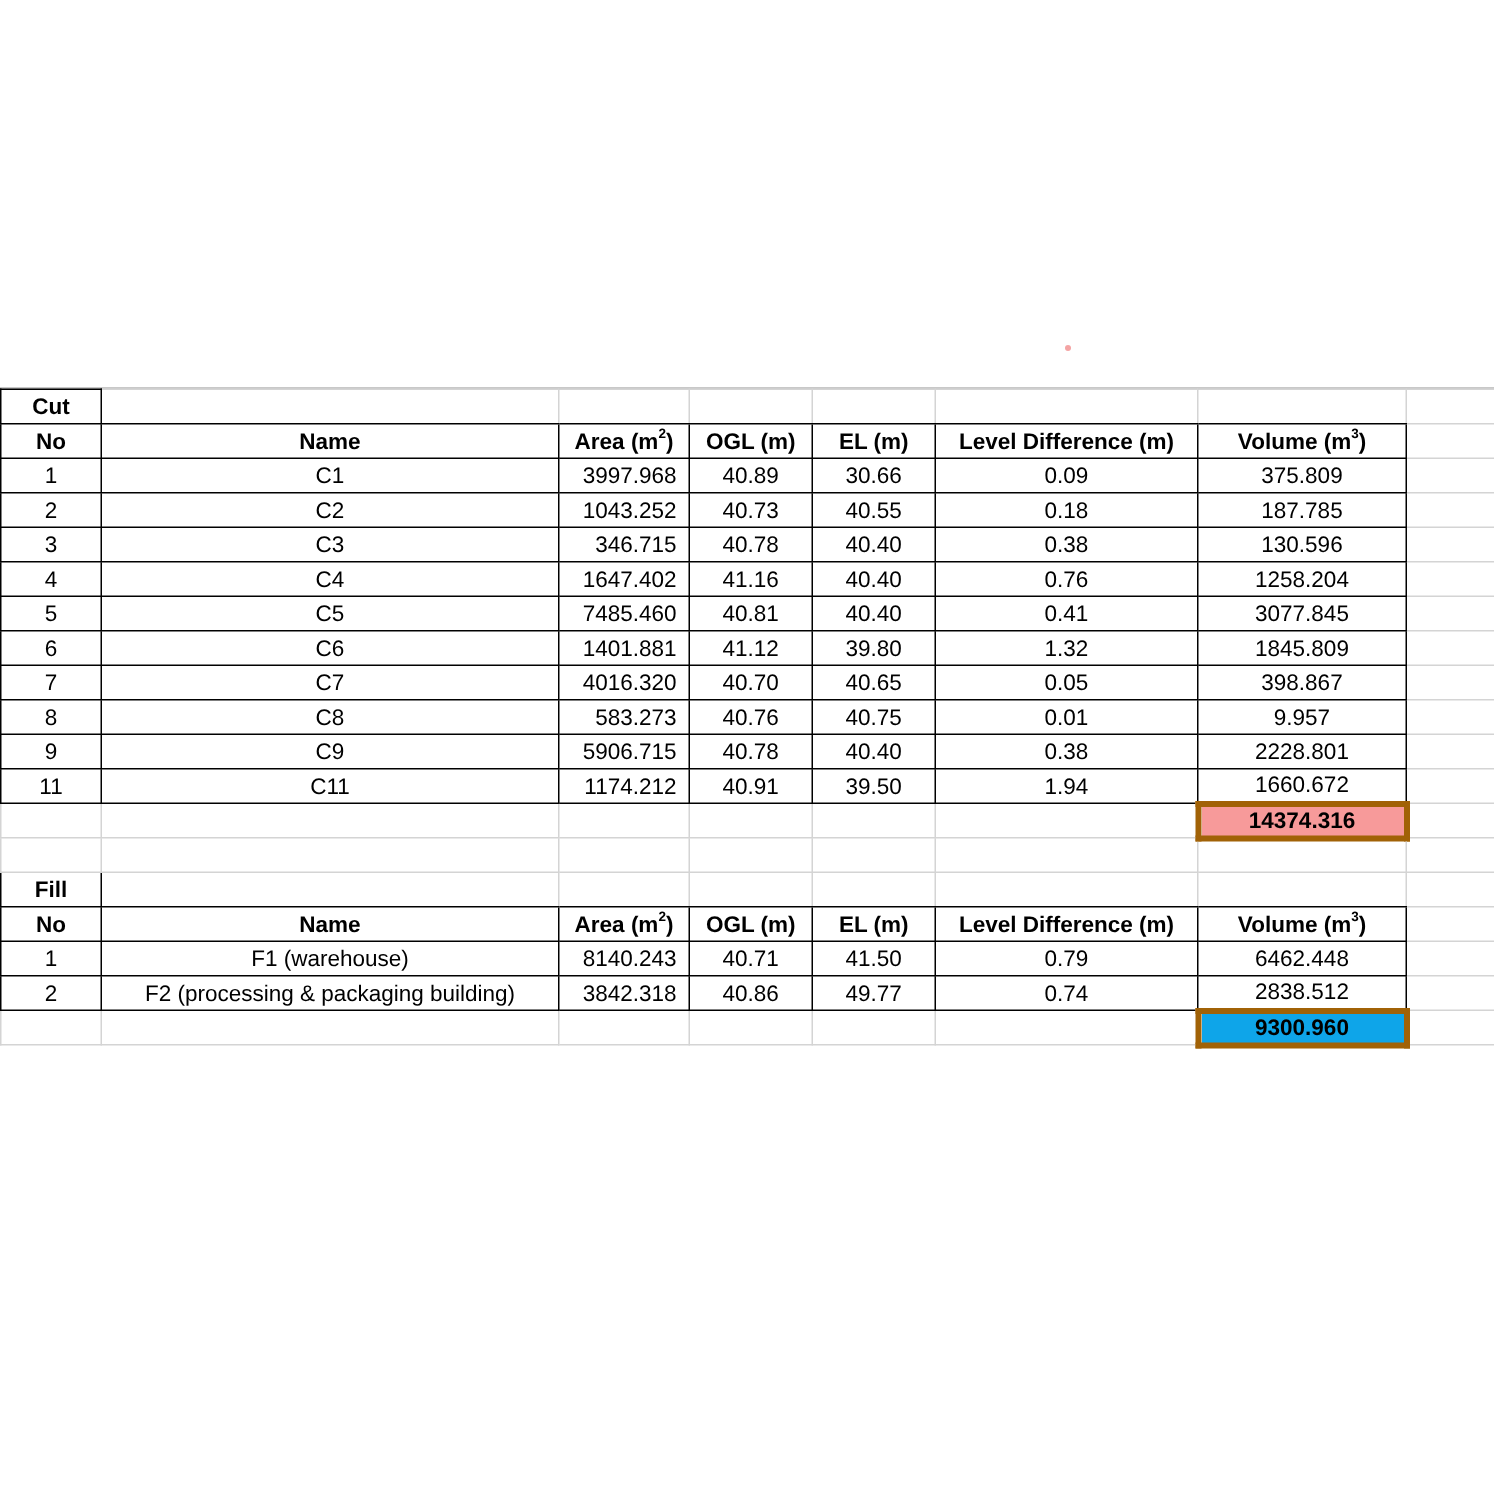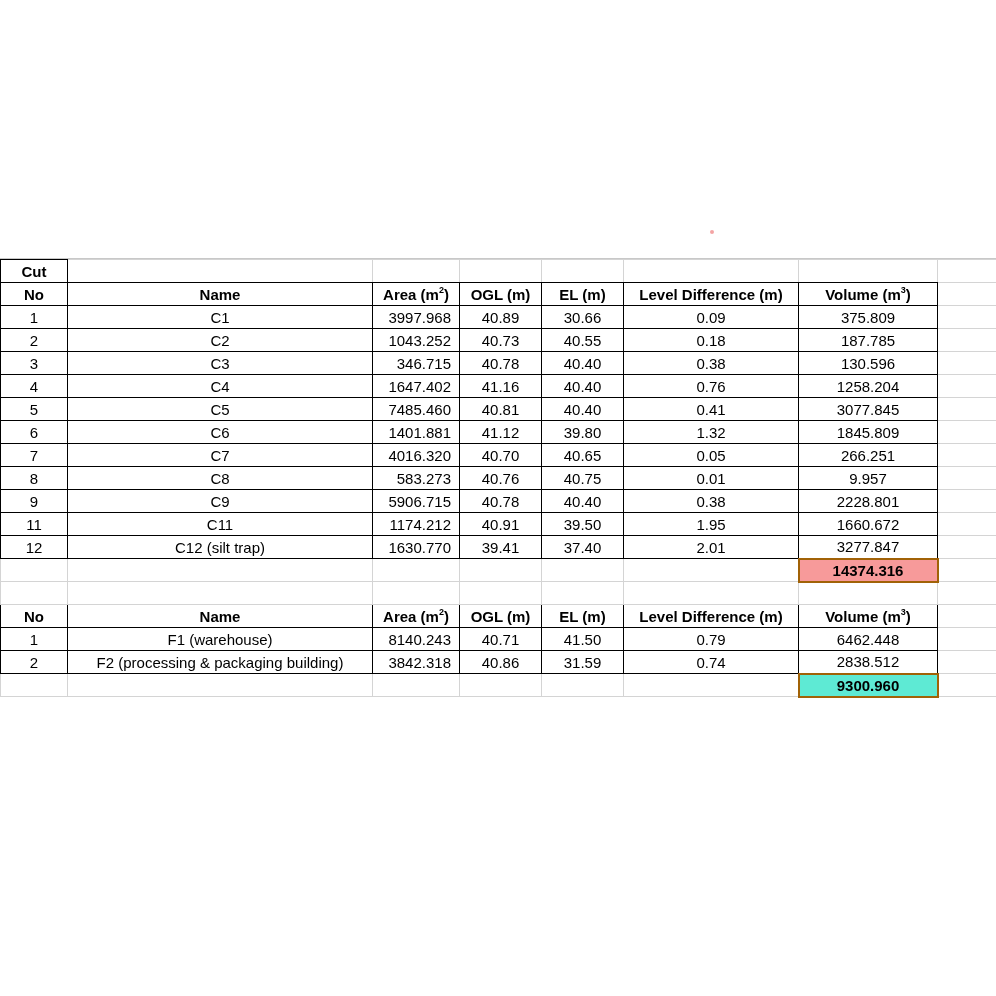--- a/index.html
+++ b/index.html
@@ -7,21 +7,21 @@
          font-family:"Liberation Sans","DejaVu Sans",sans-serif; color:#000; }
   .sheet { position:absolute; left:0; top:259px; width:996px; }
   .topline { position:absolute; left:0; top:258px; width:996px; height:2px; background:#c8c8c8; }
   table { border-collapse:collapse; table-layout:fixed; width:996px; }
   td { height:23px; padding:0 4px; font-size:15px; text-align:center; white-space:nowrap;
        border:1px solid #d4d4d4; overflow:hidden; box-sizing:border-box; }
   td.b { border:1px solid #000; }
   td.bb { border-bottom:1px solid #000; }
   td.hdr { font-weight:bold; }
   td.num { text-align:right; padding-right:8px;padding-left:12px; }
-  td.total { font-weight:bold; border:2px solid #a16207; }
+  td.total { font-weight:bold; border:4px solid #a16207; }
   td.cut-total { background:#f79a9a; }
   td.fill-total { background:#9dc3e6; }
   sup { font-size:9px; vertical-align:7px; line-height:0; }
   .dot { position:absolute; left:710px; top:230px; width:4px; height:4px; border-radius:50%; background:#f4a4a4; }
 </style>
 </head>
 <body>
 
 <div class="dot"></div>
 <div class="topline"></div>
@@ -121,21 +121,21 @@
           <td class="b">1845.809</td>
           <td></td>
         </tr>
         <tr>
           <td class="b">7</td>
           <td class="b">C7</td>
           <td class="b num">4016.320</td>
           <td class="b">40.70</td>
           <td class="b">40.65</td>
           <td class="b">0.05</td>
-          <td class="b">266.251</td>
+          <td class="b">398.867</td>
           <td></td>
         </tr>
         <tr>
           <td class="b">8</td>
           <td class="b">C8</td>
           <td class="b num">583.273</td>
           <td class="b">40.76</td>
           <td class="b">40.75</td>
           <td class="b">0.01</td>
           <td class="b">9.957</td>
@@ -150,52 +150,52 @@
           <td class="b">0.38</td>
           <td class="b">2228.801</td>
           <td></td>
         </tr>
         <tr>
           <td class="b">11</td>
           <td class="b">C11</td>
           <td class="b num">1174.212</td>
           <td class="b">40.91</td>
           <td class="b">39.50</td>
-          <td class="b">1.95</td>
+          <td class="b">1.94</td>
           <td class="b">1660.672</td>
           <td></td>
         </tr>
         <tr>
-          <td class="b">12</td>
-          <td class="b">C12 (silt trap)</td>
-          <td class="b num">1630.770</td>
-          <td class="b">39.41</td>
-          <td class="b">37.40</td>
-          <td class="b">2.01</td>
-          <td class="b">3277.847</td>
-          <td></td>
-        </tr>
-        <tr>
           <td></td>
           <td></td>
           <td></td>
           <td></td>
           <td></td>
           <td></td>
           <td class="total cut-total" style="background: rgb(247, 154, 154);">14374.316</td>
           <td></td>
         </tr>
         <tr>
           <td></td>
           <td></td>
           <td></td>
           <td></td>
           <td></td>
           <td></td>
           <td></td>
+          <td></td>
+        </tr>
+        <tr>
+          <td class="hdr b">Fill</td>
+          <td class="bb"></td>
+          <td class="bb"></td>
+          <td class="bb"></td>
+          <td class="bb"></td>
+          <td class="bb"></td>
+          <td class="bb"></td>
           <td></td>
         </tr>
         <tr>
           <td class="hdr b">No</td>
           <td class="hdr b">Name</td>
           <td class="hdr b"><span>Area (m</span><sup>2</sup><span>)</span></td>
           <td class="hdr b">OGL (m)</td>
           <td class="hdr b">EL (m)</td>
           <td class="hdr b">Level Difference (m)</td>
           <td class="hdr b"><span>Volume (m</span><sup>3</sup><span>)</span></td>
@@ -209,30 +209,30 @@
           <td class="b">41.50</td>
           <td class="b">0.79</td>
           <td class="b">6462.448</td>
           <td></td>
         </tr>
         <tr>
           <td class="b">2</td>
           <td class="b">F2 (processing &amp; packaging building)</td>
           <td class="b num">3842.318</td>
           <td class="b">40.86</td>
-          <td class="b">31.59</td>
+          <td class="b">49.77</td>
           <td class="b">0.74</td>
           <td class="b">2838.512</td>
           <td></td>
         </tr>
         <tr>
           <td></td>
           <td></td>
           <td></td>
           <td></td>
           <td></td>
           <td></td>
-          <td class="total fill-total" style="background: #5eead4;">9300.960</td>
+          <td class="total fill-total" style="background: #0ea5e9;">9300.960</td>
           <td></td>
         </tr>
       </tbody>
 </table>
 </div>
 
 </body></html>

